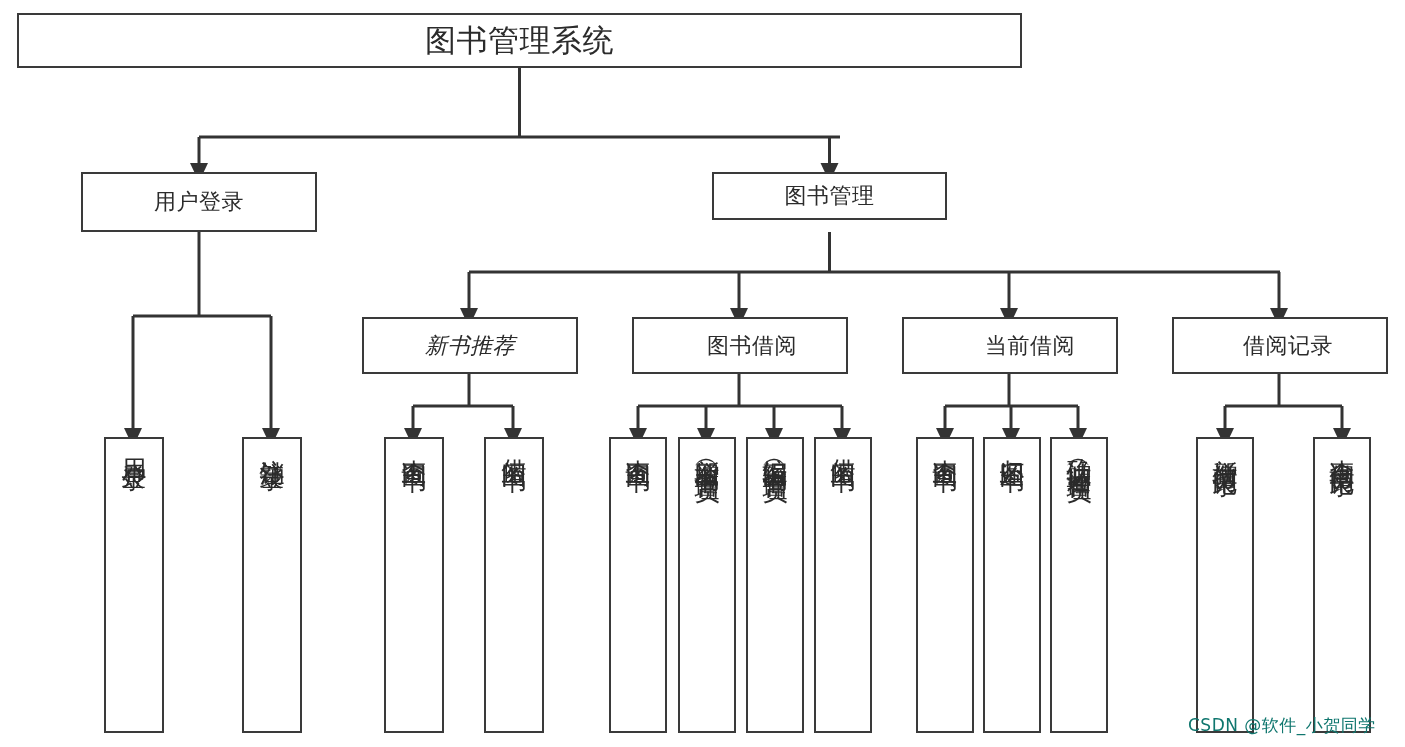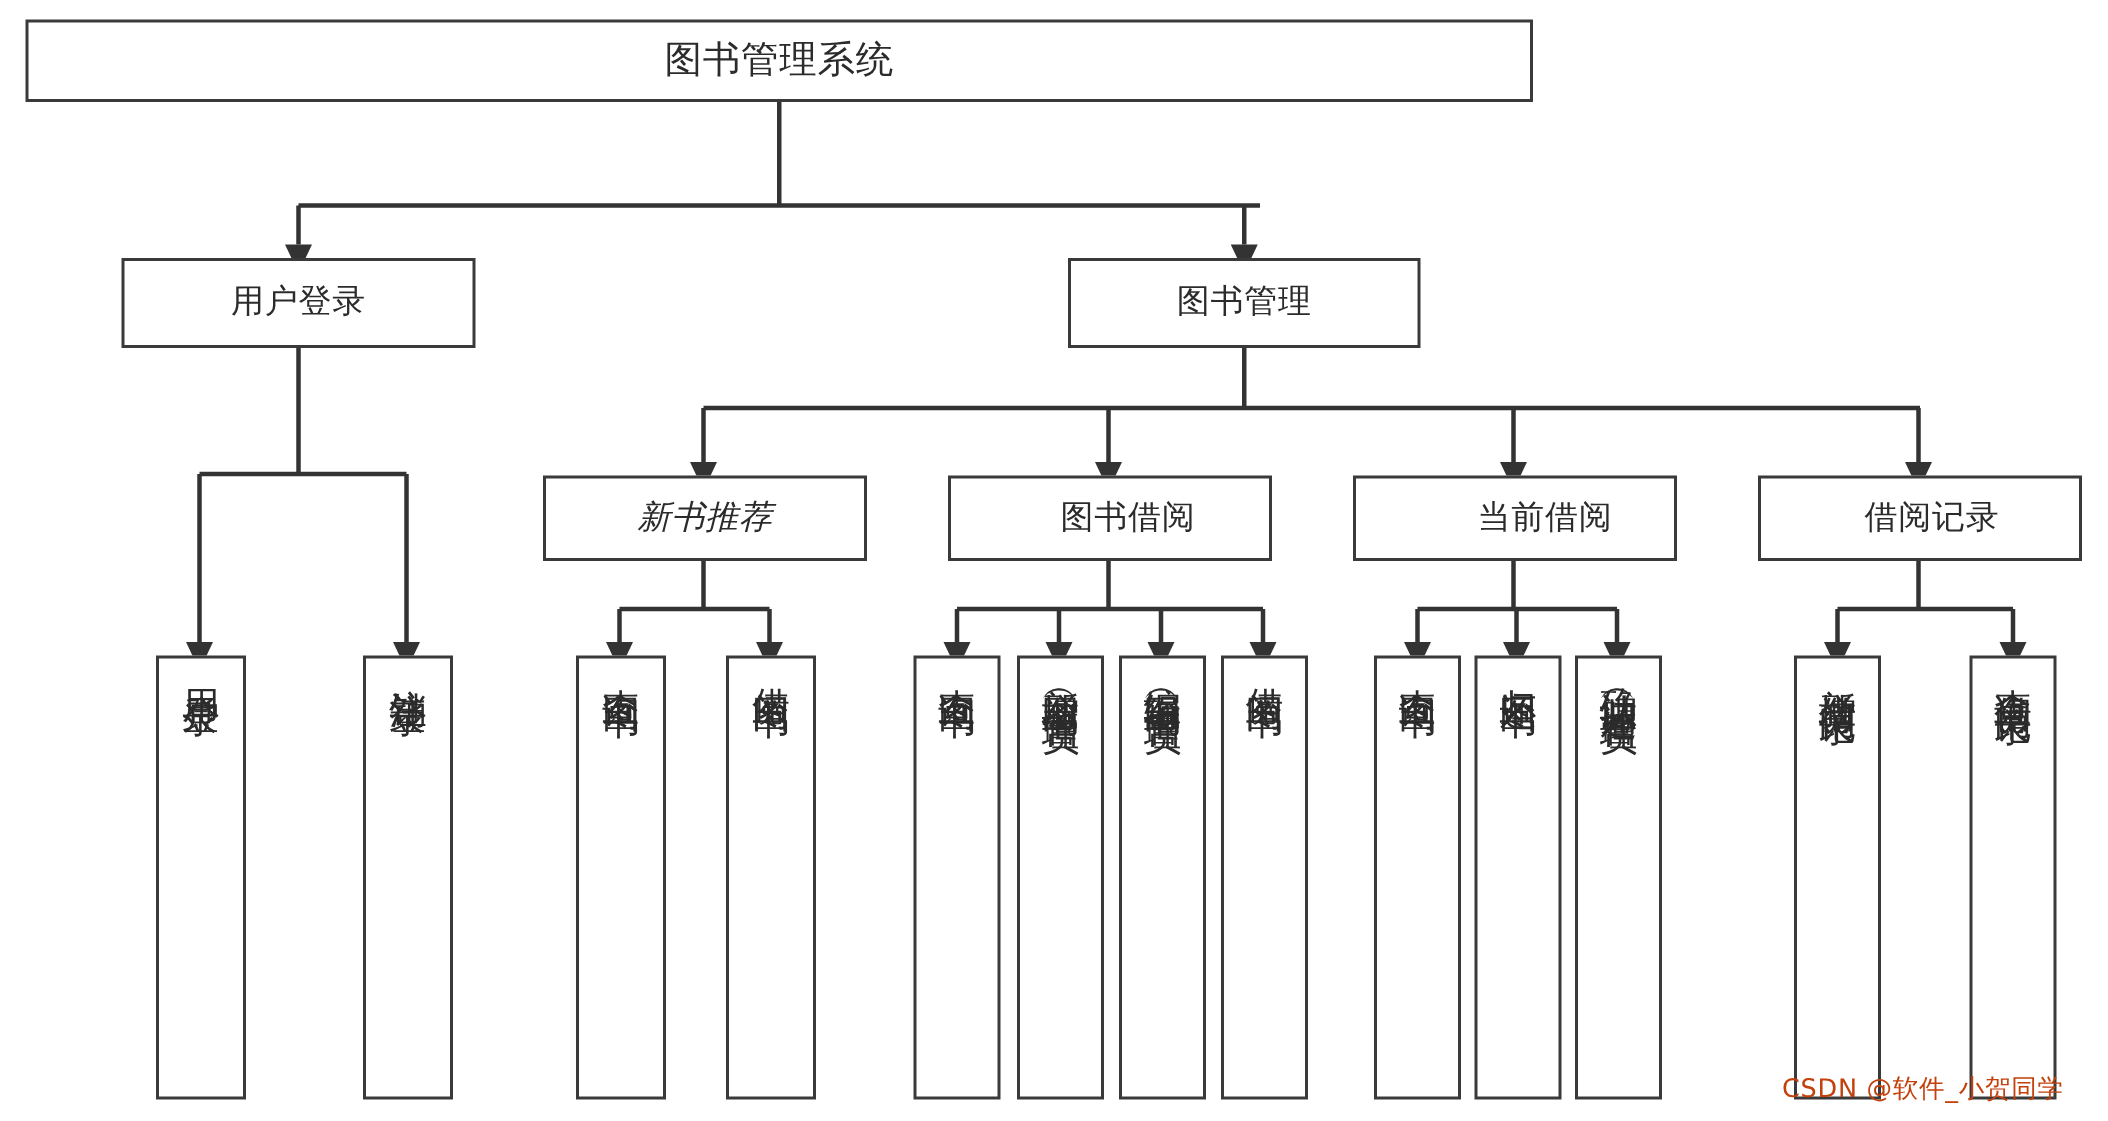--- a/index.html
+++ b/index.html
@@ -53,27 +53,27 @@
   }
   .node.vertical .node-label {
     writing-mode: vertical-rl;
     text-orientation: upright;
     font-size: 25px;
     line-height: 1.0;
     letter-spacing: 3px;
     white-space: nowrap;
     margin: 0 auto;
   }
-  .node.root .node-label { font-size: 25px; }
+  .node.root .node-label { font-size: 31px; }
   .watermark {
     position: absolute;
     left: 1188px;
     top: 714px;
     font-size: 17px;
-    color: #c2410c;
+    color: #0f766e;
     white-space: nowrap;
     letter-spacing: 0.5px;
     font-family: "DejaVu Sans", "Liberation Sans", sans-serif;
   }
 </style>
 </head>
 <body>
 
 <div id="diagram-root">
 
@@ -155,21 +155,21 @@
     </g>
   </svg>
 
   <div class="node root horizontal" style="left:17px; top:13px; width:1005px; height:55px;">
     <span class="node-label">图书管理系统</span>
   </div>
 
   <div class="node horizontal" style="left:81px; top:172px; width:236px; height:60px;">
     <span class="node-label">用户登录</span>
   </div>
-  <div class="node horizontal" style="left:712px; top:172px; width:235px; height:60px;">
+  <div class="node horizontal" style="left:712px; top:172px; width:235px; height:48px;">
     <span class="node-label">图书管理</span>
   </div>
 
   <div class="node horizontal" style="left:362px; top:317px; width:216px; height:57px;font-style:italic;">
     <span class="node-label">新书推荐</span>
   </div>
   <div class="node horizontal" style="left:632px; top:317px; width:216px; height:57px;padding-left:24px;">
     <span class="node-label">图书借阅</span>
   </div>
   <div class="node horizontal" style="left:902px; top:317px; width:216px; height:57px;padding-left:40px;">

